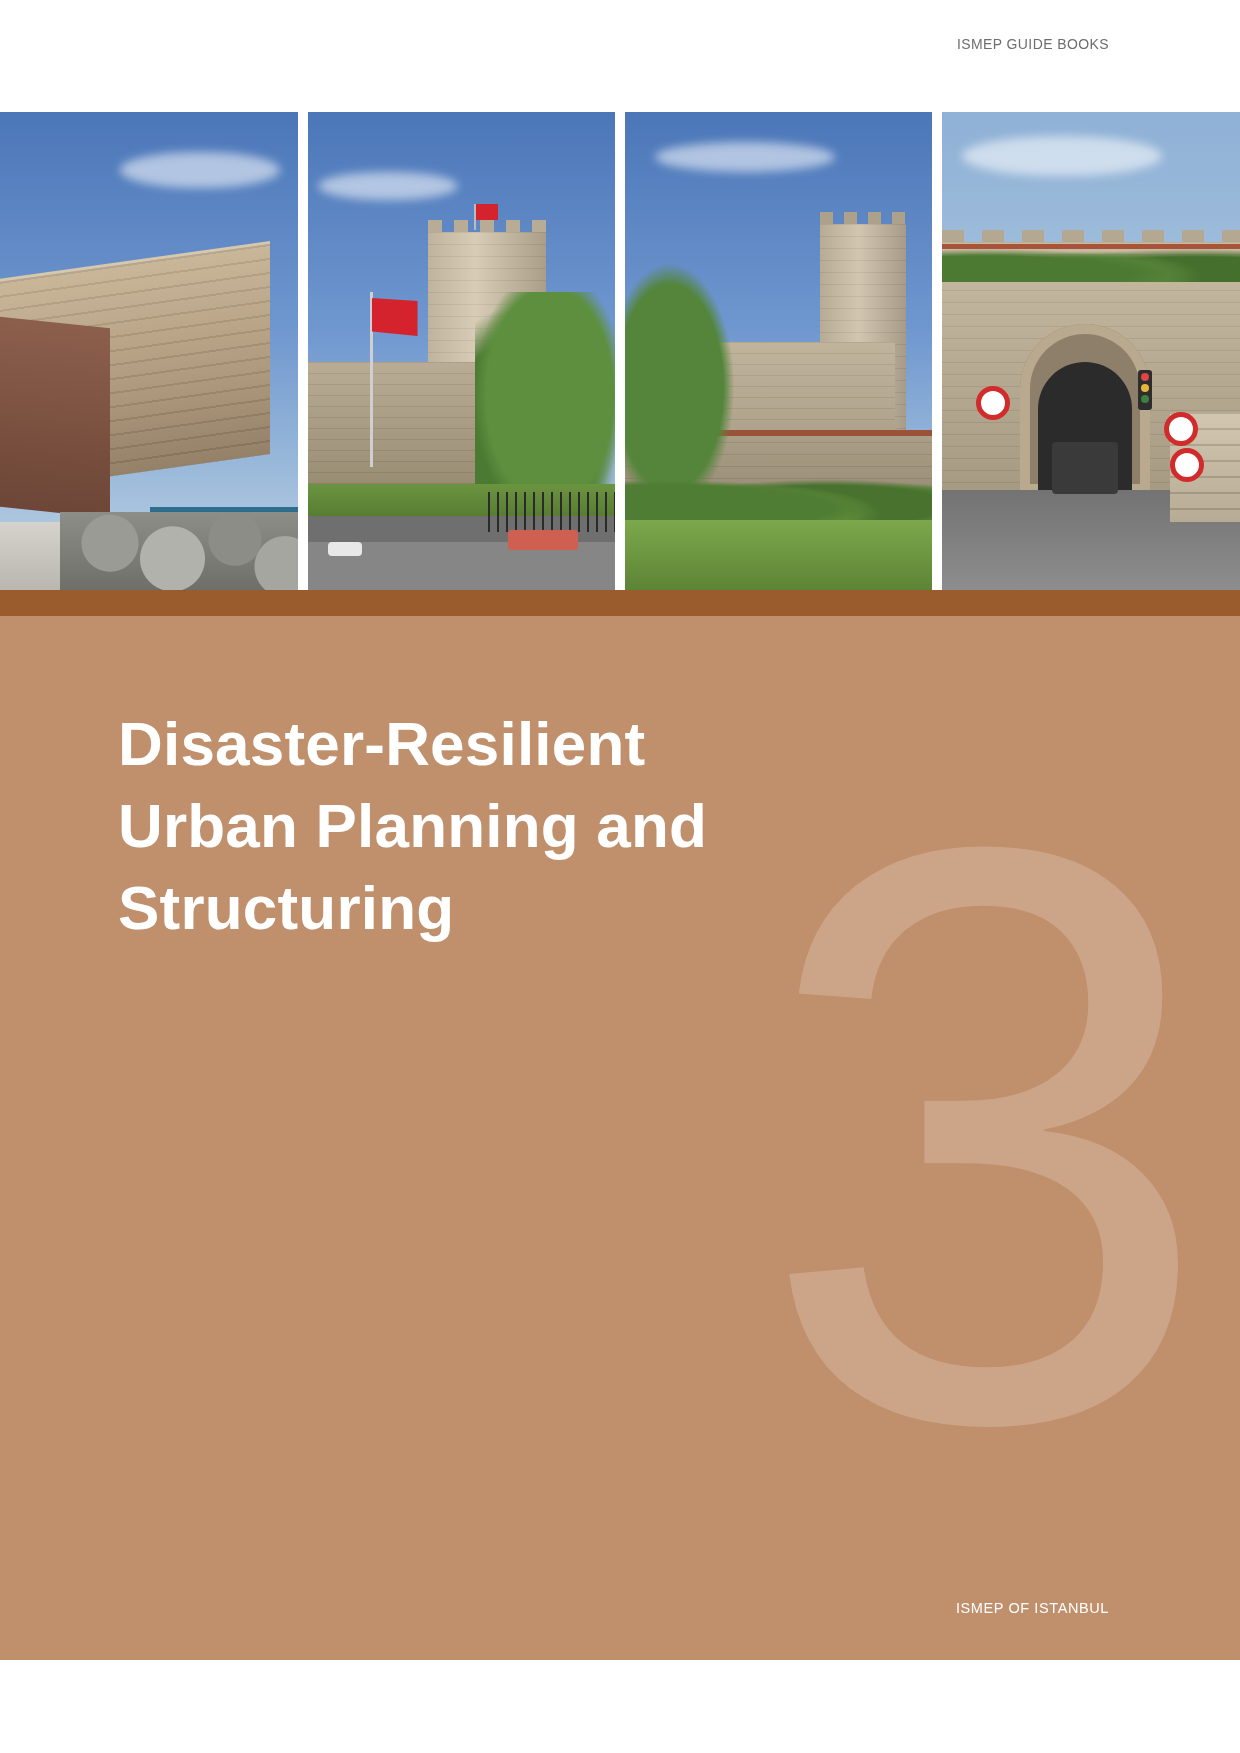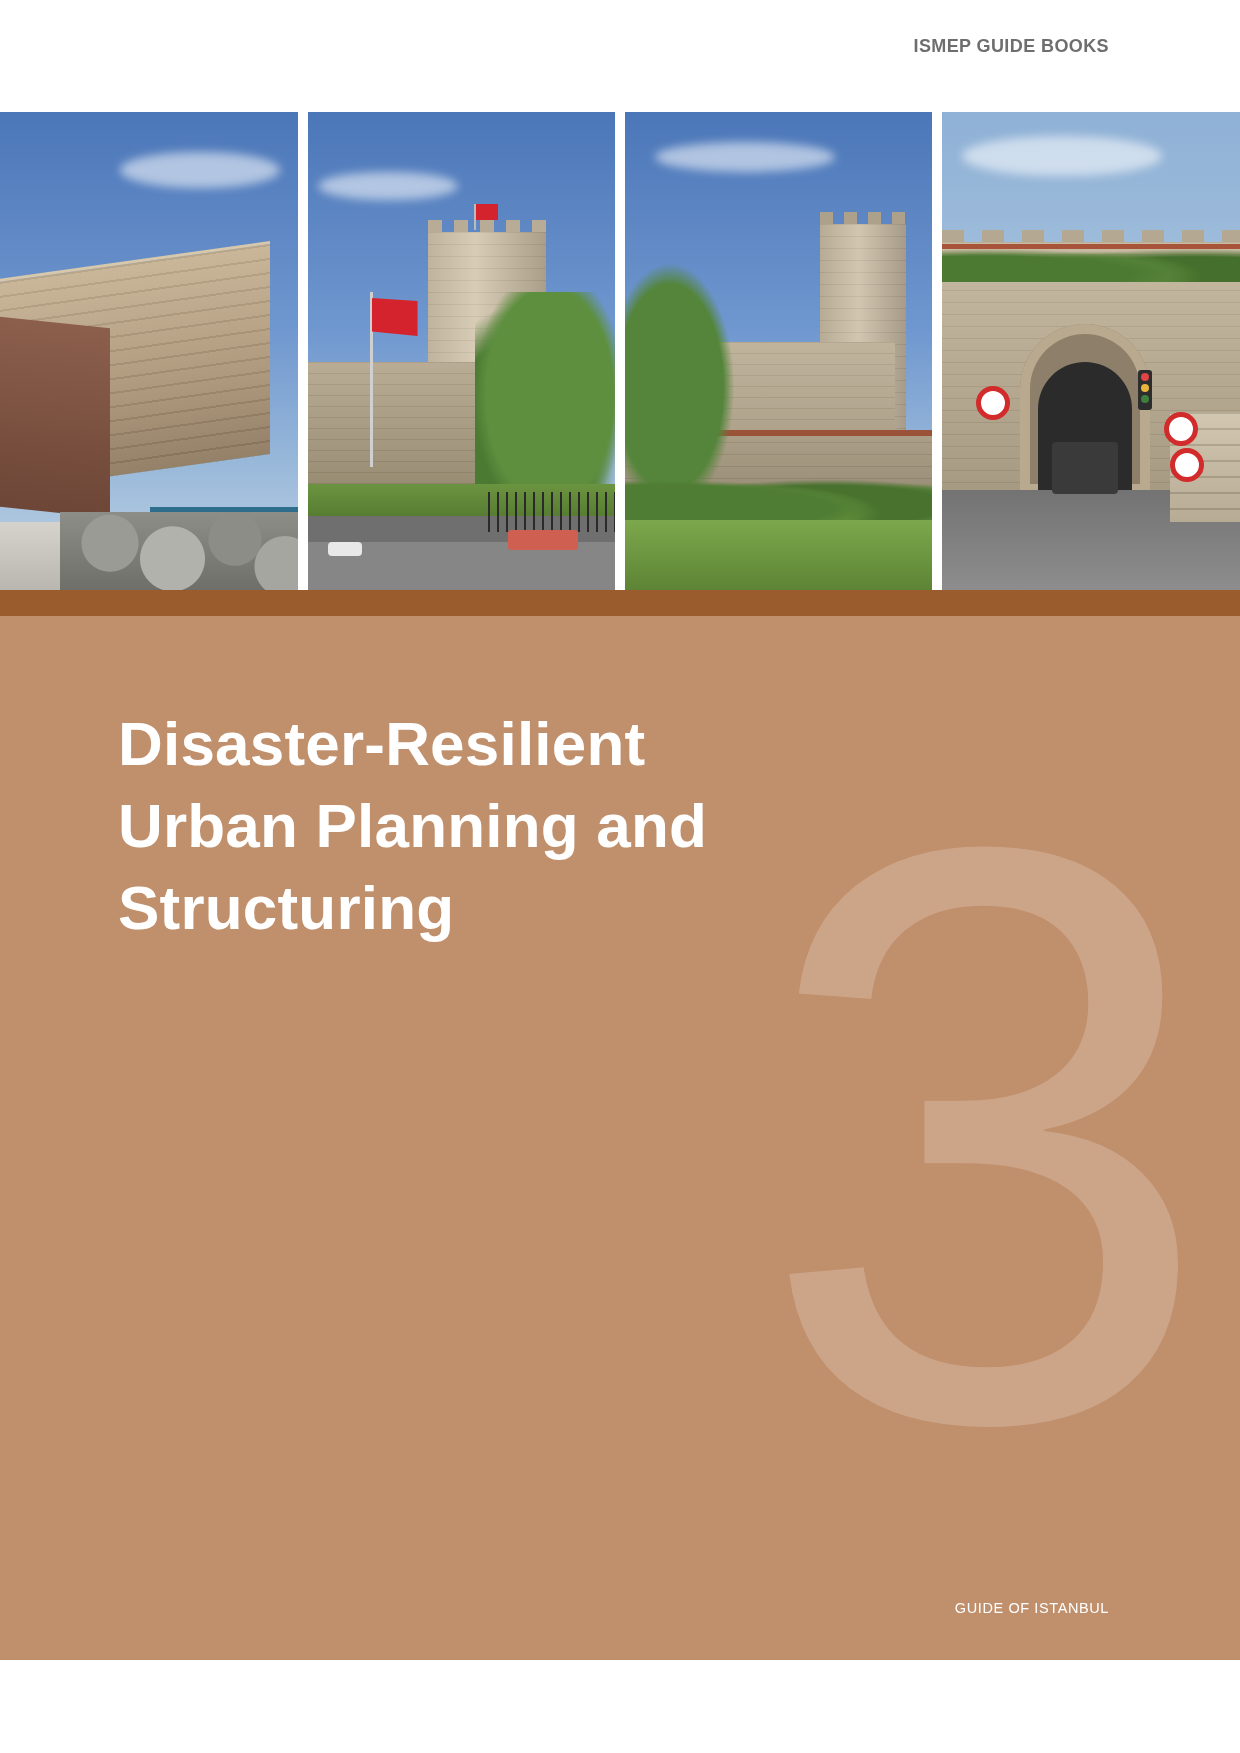--- a/index.html
+++ b/index.html
@@ -20,22 +20,22 @@
     position: absolute;
     top: 0; left: 0;
     width: 1240px;
     height: 112px;
     background: #ffffff;
   }
   .series-label {
     position: absolute;
     right: 131px;
     top: 36px;
-    font-size: 18px;
-    font-weight: bold;
+    font-size: 14px;
+    font-weight: normal;
     letter-spacing: 0.4px;
     color: #6e6e6e;
     white-space: nowrap;
   }
 
   
   .photo-band {
     position: absolute;
     top: 112px;
     left: 0;
@@ -477,16 +477,16 @@
       <div class="tl-dot tl-g"></div>
     </div>
   </div>
 </div>
 
 <div class="brown-divider"></div>
 
 <div class="title-panel">
   <div class="big-number">3</div>
   <div class="book-title">Disaster-Resilient Urban Planning and Structuring</div>
-  <div class="caption">GUIDE OF ISTANBUL</div>
+  <div class="caption">ISMEP OF ISTANBUL</div>
 </div>
 
 <div class="footer-strip"></div>
 
 </body></html>

